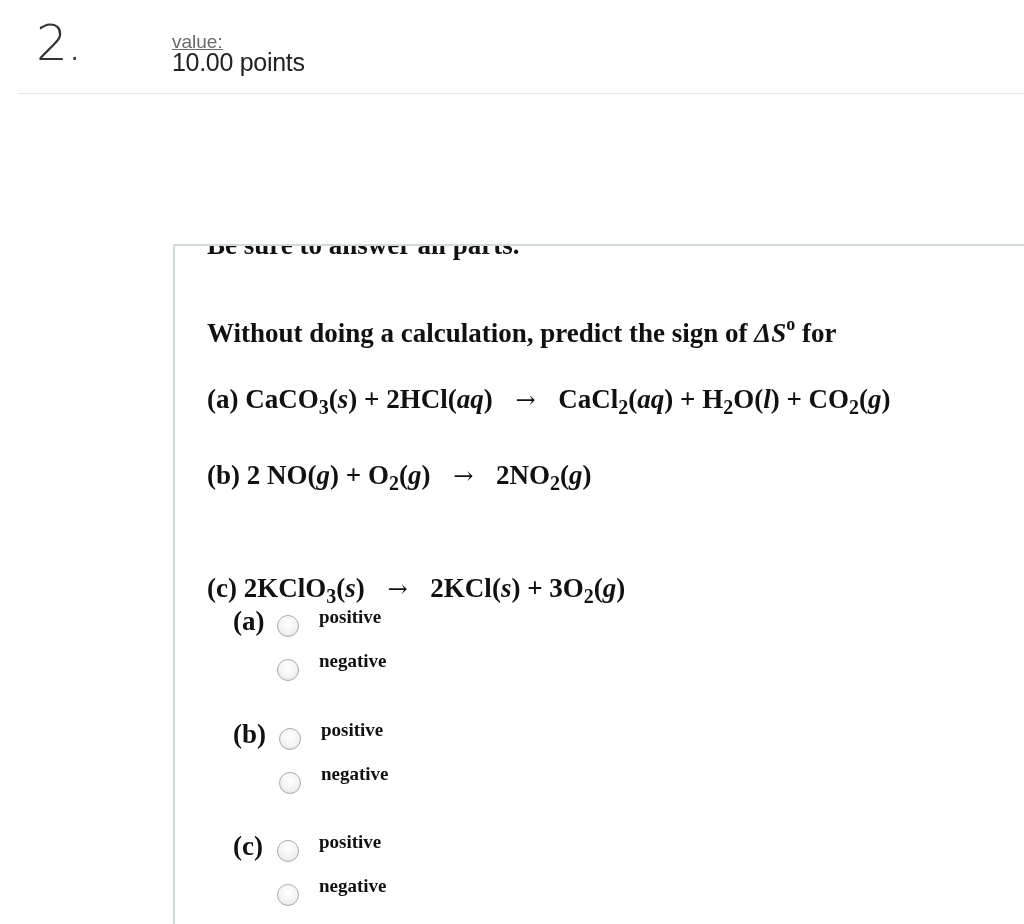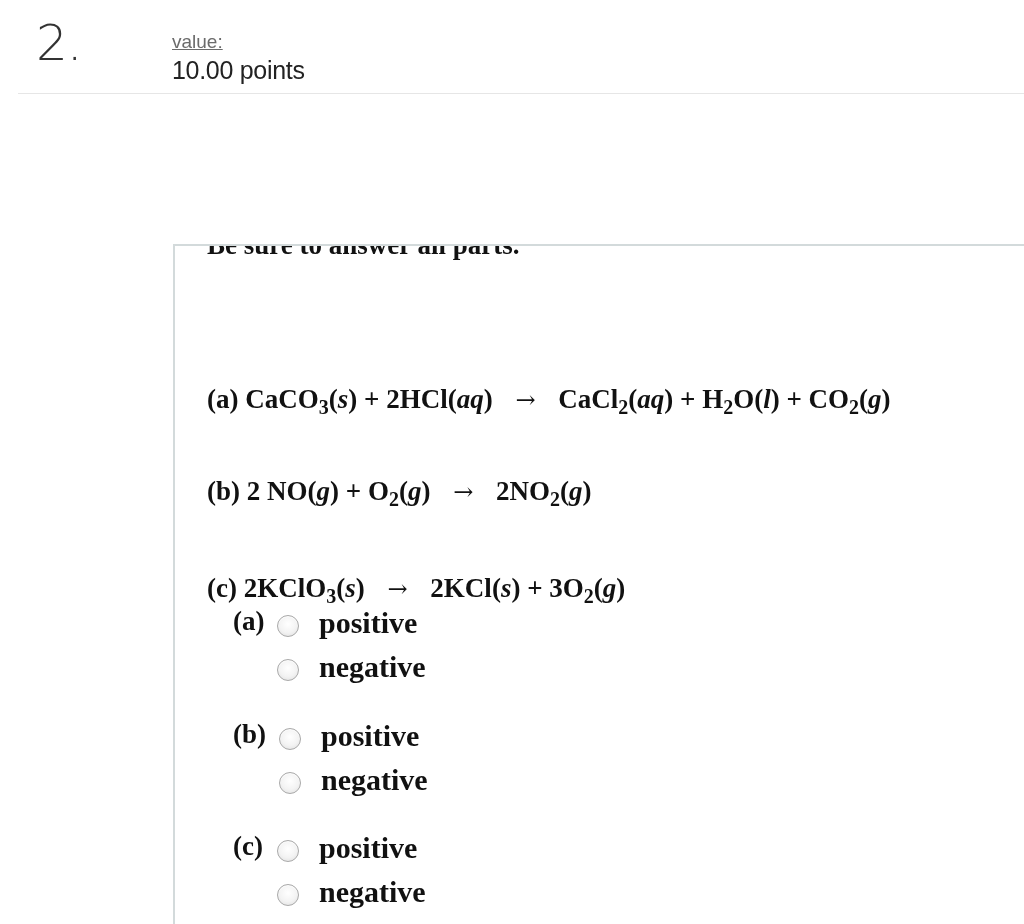--- a/index.html
+++ b/index.html
@@ -14,21 +14,21 @@
       position: absolute; left: 36px; top: 14px;
       font-family: "DejaVu Sans", sans-serif;
       font-size: 50px; font-weight: 300; color: #333; letter-spacing: -1px;
     }
     .q-value-label {
       position: absolute; left: 172px; top: 31px;
       font-family: "Liberation Sans", sans-serif;
       font-size: 19px; color: #6b6b6b; text-decoration: underline;
     }
     .q-points {
-      position: absolute; left: 172px; top: 56px;
+      position: absolute; left: 172px; top: 48px;
       font-family: "Liberation Sans", sans-serif;
       font-size: 25px; color: #222; letter-spacing: -0.3px;
     }
     .q-divider {
       position: absolute; left: 18px; top: 93px; width: 1006px; height: 1px;
       background: #e6e6e6;
     }
 
     .panel {
       position: absolute; left: 173px; top: 244px; width: 860px; height: 700px;
@@ -48,53 +48,56 @@
     .prompt .sym { font-style: italic; }
     .prompt sup { font-size: 18px; position: relative; top: -4px; vertical-align: top; }
 
     .rxn {
       position: absolute; left: 32px; font-size: 27px; white-space: nowrap;
     }
     .rxn i { font-weight: bold; }
     .rxn sub { font-size: 20px; vertical-align: -6px; line-height: 0; }
     .rxn .arrow { font-family: "DejaVu Serif", serif; font-weight: normal; margin: 0 16px; font-size: 24px; }
     .rxn-a { top: 138px; }
-    .rxn-b { top: 214px; margin-top: 16px; }
+    .rxn-b { top: 214px; }
     .rxn-c { top: 287px; margin-top: 40px; }
 
     .ans-group { position: absolute; }
     .ans-row { position: relative; height: 44px; display: block; }
     .ans-part {
       position: absolute; left: 0; top: 0;
       font-size: 27px; white-space: nowrap;
     }
     .radio {
       position: absolute; top: 9px; width: 22px; height: 22px; border-radius: 50%;
       border: 1px solid #a9a9a9;
       background: radial-gradient(circle at 50% 40%, #ffffff 0%, #f3f3f3 55%, #dcdcdc 100%);
       box-shadow: inset 0 1px 1px rgba(255,255,255,0.8);
       cursor: pointer;
     }
     .ans-label {
-      position: absolute; top: 0; font-size: 30px; white-space: nowrap;
+      position: absolute; top: 0; font-size: 19px; white-space: nowrap;
     }
   </style>
 </head>
 <body>
 
 <div class="q-header">
   <div class="q-number">2.</div>
   <div class="q-value-label">value:</div>
   <div class="q-points">10.00 points</div>
   <div class="q-divider"></div>
 </div>
 
 <div class="panel">
   <div class="instructions serif">Be sure to answer all parts.</div>
 
+  <div class="prompt serif">
+    <span>Without doing a calculation, predict the sign of </span><span class="sym">ΔS</span><sup>o</sup><span> for</span>
+  </div>
 
   <div class="rxn rxn-a serif">
     <span>(a)</span>
     <span>CaCO</span><sub>3</sub>(<i>s</i>)
     <span>+</span>
     <span>2HCl</span>(<i>aq</i>)
     <span class="arrow">→</span>
     <span>CaCl</span><sub>2</sub>(<i>aq</i>)
     <span>+</span>
     <span>H</span><sub>2</sub><span>O</span>(<i>l</i>)

